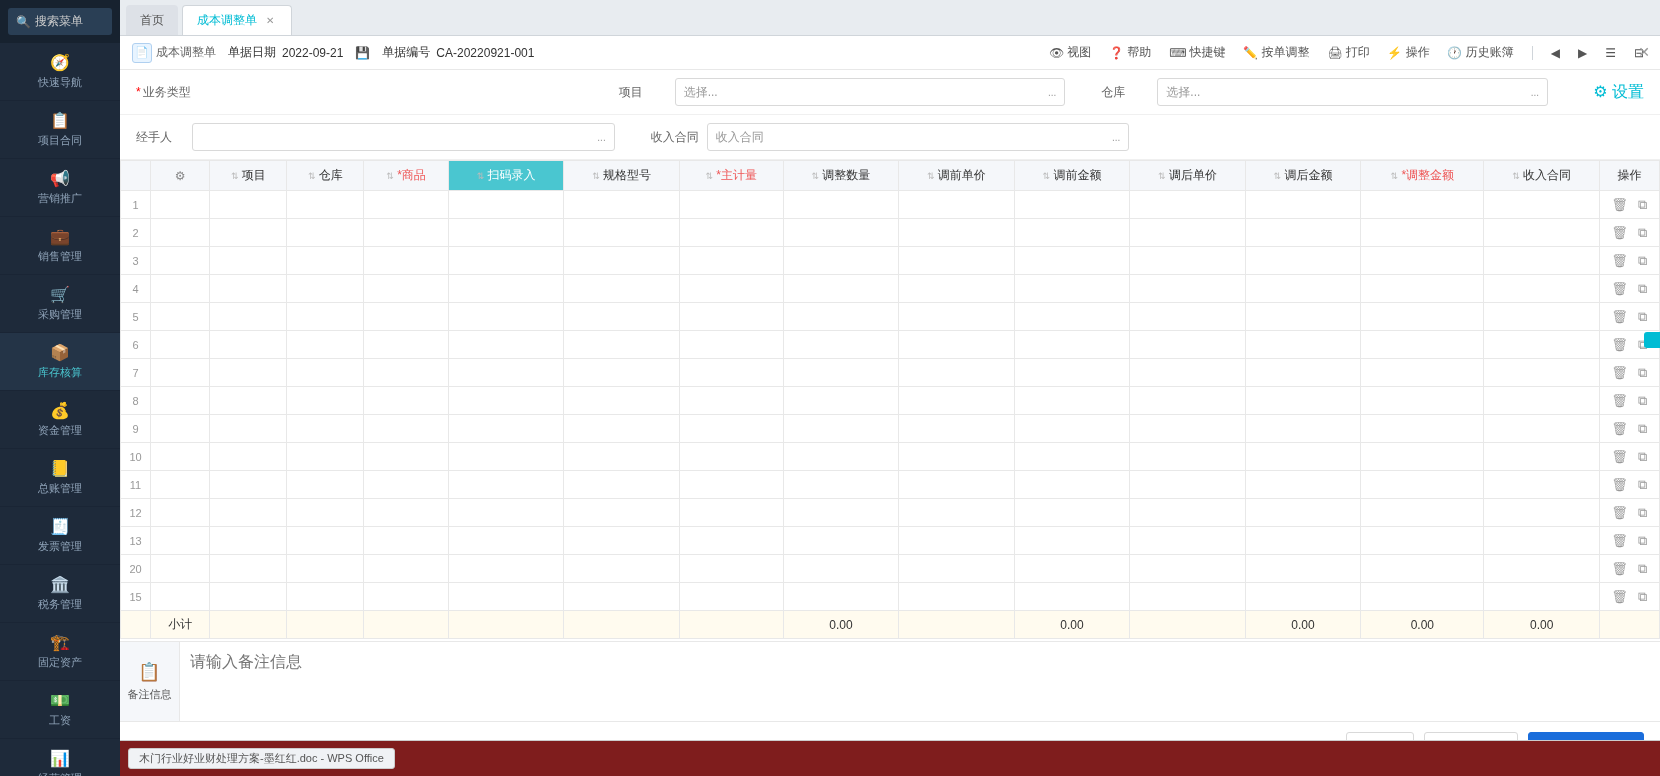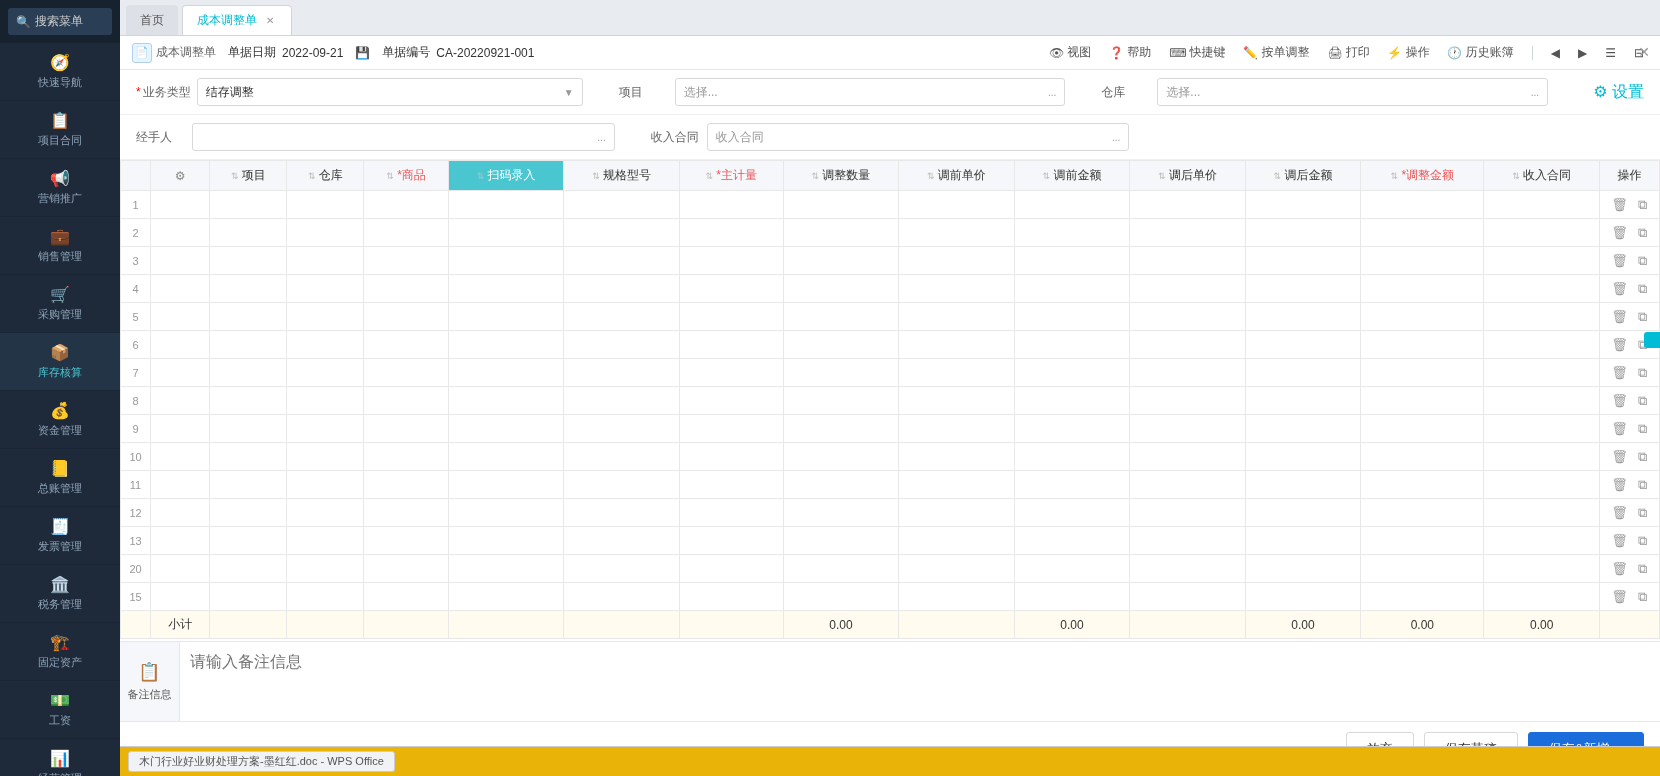--- a/index.html
+++ b/index.html
@@ -351,22 +351,22 @@
       color: #999;
       font-size: 14px;
     }
 
     
     .taskbar {
       position: fixed;
       bottom: 0;
       left: 120px;
       right: 0;
-      height: 30px;
-      background: #eab308;
+      height: 36px;
+      background: #7f1d1d;
       border-top: 1px solid #ccc;
       display: flex;
       align-items: center;
       padding: 12px 8px;
       font-size: 11px;
       color: #555;
       gap: 4px;
       z-index: 100;
     }
     .taskbar-item {
@@ -545,24 +545,20 @@
           </span>
           <span class="toolbar-btn">
             <span>⊟</span>
           </span>
         </div>
     </div>
 
     <div class="form-row">
       <div class="form-field">
         <span class="form-label required">业务类型</span>
-        <div class="form-select">
-          <span class="form-select-value">结存调整</span>
-          <span class="form-dropdown">▼</span>
-        </div>
       </div>
       <div class="form-field">
         <span class="form-label">项目</span>
         <div class="form-input">
           <span style="color:#999;">选择...</span>
           <span class="form-ellipsis">...</span>
         </div>
       </div>
       <div class="form-field">
         <span class="form-label">仓库</span>

